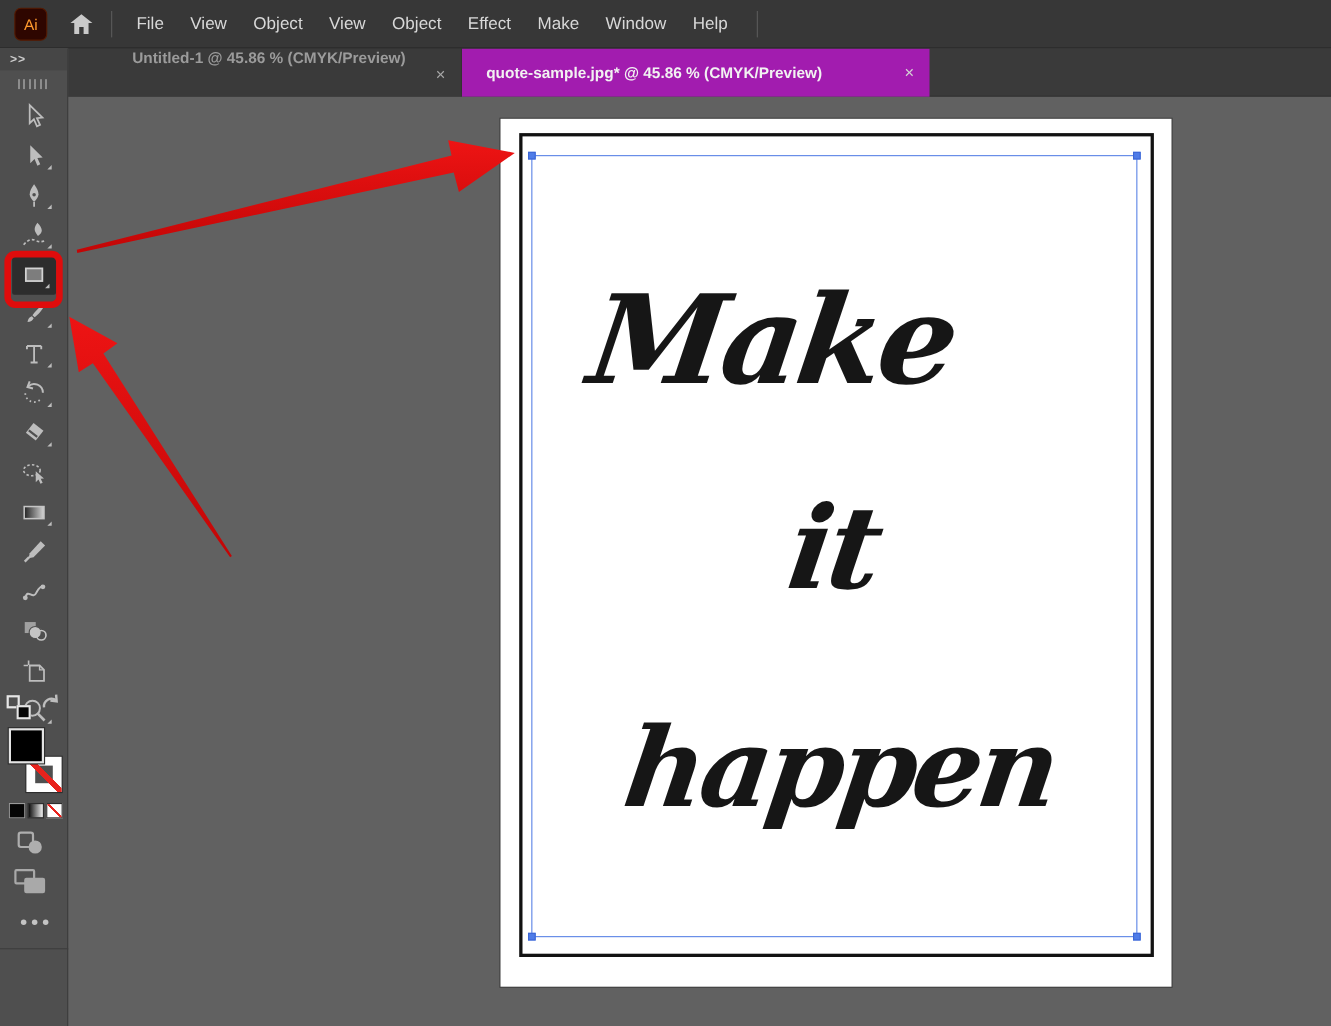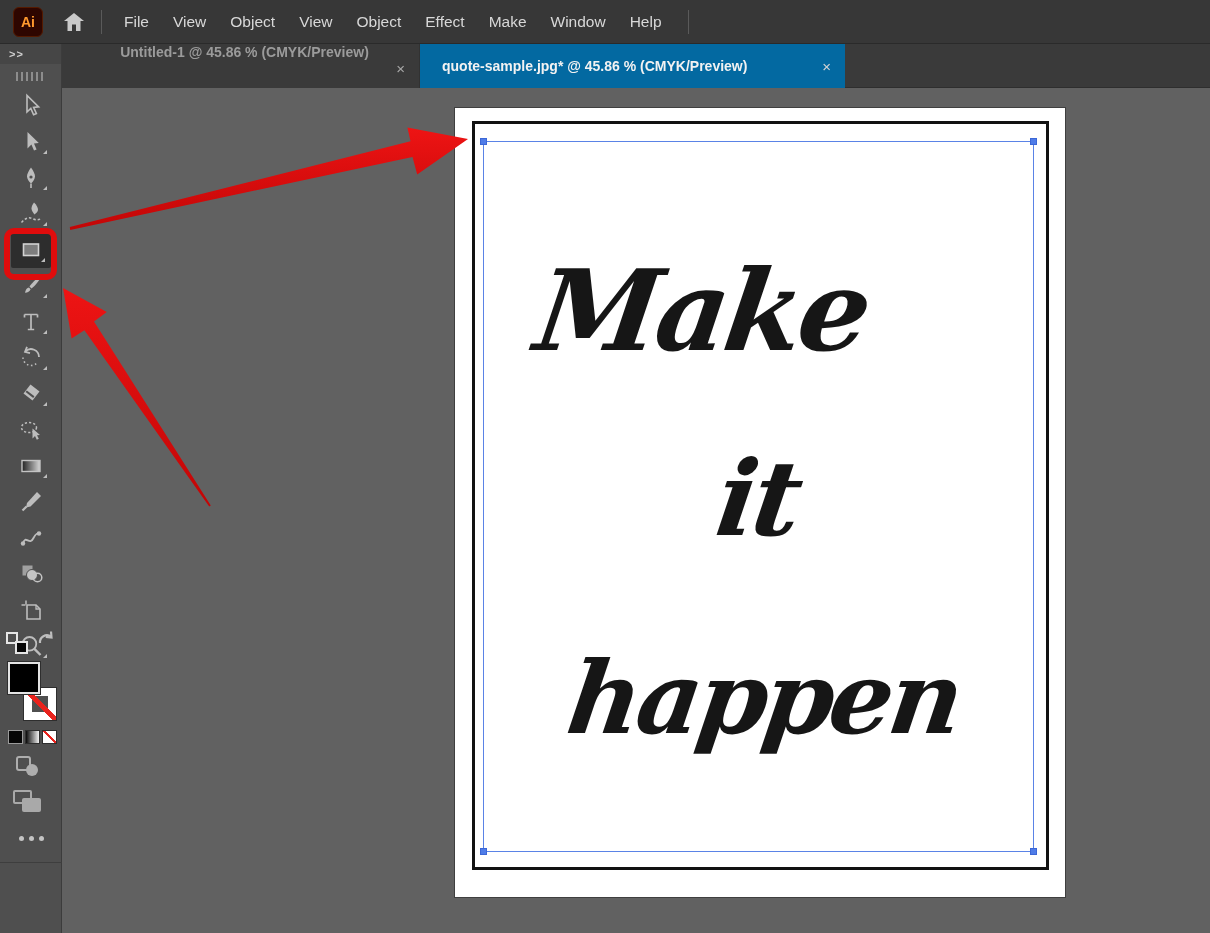--- a/index.html
+++ b/index.html
@@ -6,38 +6,38 @@
   html,body { width:1210px; height:933px; overflow:hidden; background:#616161;
               font-family:"Liberation Sans", sans-serif; }
   .app { position:relative; width:1210px; height:933px; background:#616161; }
 
   
   .menubar { position:absolute; left:0; top:0; width:1210px; height:44px;
              background:#373737; border-bottom:1px solid #2a2a2a;
              display:flex; align-items:center; z-index:5; }
   .app-logo { width:30px; height:30px; margin-left:13px; border-radius:6px;
               background:#2e0600; border:1px solid #551a00;
-              color:#ff9a2e; font-weight:bold; font-size:14px;
+              color:#ff9a2e; font-weight:normal; font-size:14px;
               display:flex; align-items:center; justify-content:center; cursor:pointer; }
   .home-btn { margin-left:18px; width:26px; height:26px; display:flex;
               align-items:center; justify-content:center; cursor:pointer; }
   .mb-sep { width:1px; height:24px; background:#5a5a5a; margin:0 10px 0 14px; }
   .menus { display:flex; align-items:center; }
   .menu-item { color:#d8d8d8; font-size:15.5px; padding:0 12px; line-height:44px;
                cursor:default; }
 
   
   .tabbar { position:absolute; left:62px; top:44px; width:1148px; height:44px;
             background:#3a3a3a; display:flex; border-bottom:1px solid #2e2e2e; }
   .tab { height:44px; display:flex; align-items:center; padding:0 14px 0 22px;
          cursor:pointer; }
   .tab .tab-title { font-size:14px; font-weight:bold; white-space:nowrap; }
   .tab.inactive { width:358px; background:#3a3a3a; border-right:1px solid #323232;flex-direction:column; }
   .tab.inactive .tab-title { color:#9b9b9b; }
-  .tab.active { width:425px; background:#0369a1; }
+  .tab.active { width:425px; background:#a21caf; }
   .tab.active .tab-title { color:#f2f2f2; }
   .tab-close { margin-left:auto; padding-left:18px; font-size:15px; color:#a8a8a8;
                cursor:pointer; }
   .tab.active .tab-close { color:#d5d5d5; }
 
   
   .toolpanel { position:absolute; left:0; top:44px; width:62px; height:889px;
                background:#4f4f4f; border-right:1px solid #3c3c3c; z-index:6; }
   .tp-header { height:20px; background:#464646; display:flex; align-items:center; }
   .tp-expand { color:#cfcfcf; font-size:11px; font-weight:bold; letter-spacing:1px;

